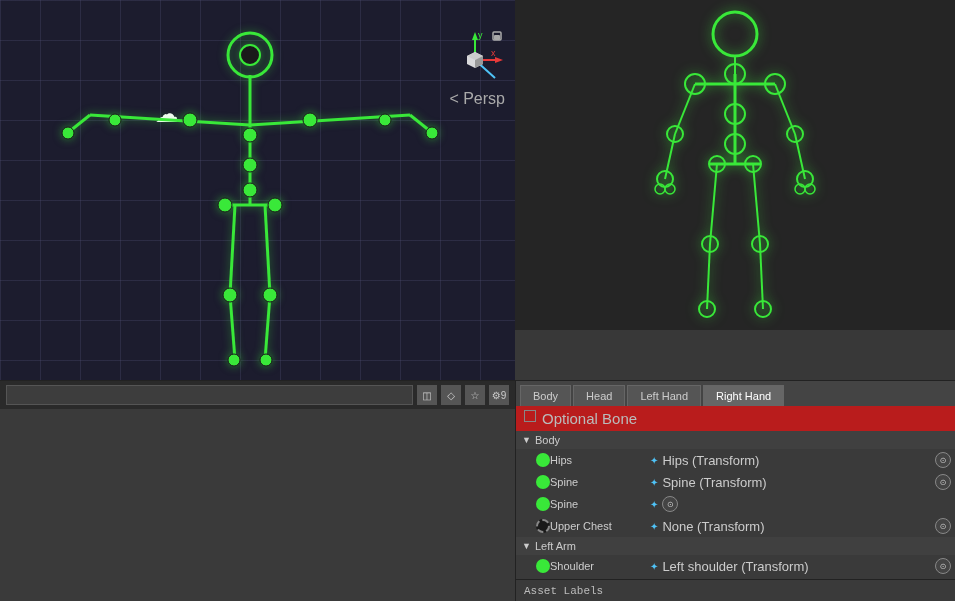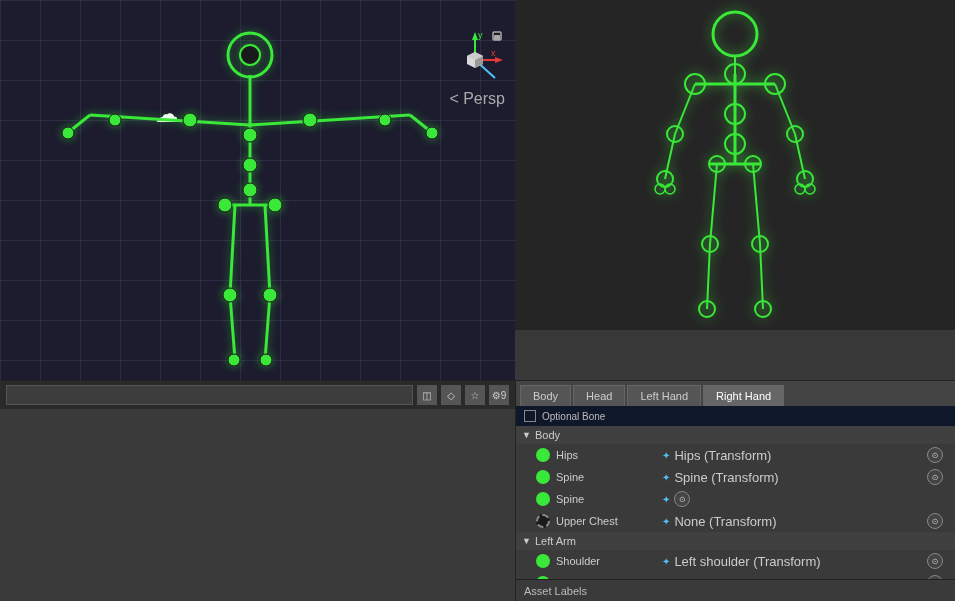--- a/index.html
+++ b/index.html
@@ -139,25 +139,25 @@
       border-bottom: none;
     }
 
     .tab.active {
       background: #666;
       color: #fff;
     }
 
     .optional-bone-row {
       display: flex;
-      align-items: flex-end;
+      align-items: flex-start;
       padding: 4px 8px;
-      background: #0f172a;
+      background: #b91c1c;
       gap: 6px;
-      font-size: 10px;
+      font-size: 15px;
       color: #bbb;
     }
 
     .checkbox-icon {
       width: 12px;
       height: 12px;
       border: 1px solid #888;
       background: transparent;
       display: inline-block;
     }
@@ -189,24 +189,23 @@
       gap: 4px;
     }
 
     .section-header .arrow {
       font-size: 9px;
     }
 
     .bone-row {
       display: flex;
       align-items: center;
-      padding: 2px 12px 2px 20px;
+      padding: 2px 4px 2px 20px;
       font-size: 11px;
       color: #ccc;
-      gap: 6px;
       min-height: 22px;
     }
 
     .bone-dot {
       width: 14px;
       height: 14px;
       border-radius: 50%;
       border: 2px solid #39e839;
       background: #1a1a1a;
       display: flex;
@@ -266,20 +265,21 @@
 
     .asset-labels-bar {
       height: 22px;
       background: #3a3a3a;
       border-top: 1px solid #222;
       display: flex;
       align-items: center;
       padding: 0 8px;
       font-size: 11px;
       color: #bbb;
+      font-family: Liberation Mono, monospace;
     }
 
     
     .skeleton-3d svg {
       filter: drop-shadow(0 0 4px rgba(57,232,57,0.5));
     }
 
     
     .skeleton-preview-figure svg {
       filter: drop-shadow(0 0 6px rgba(57,232,57,0.7));

